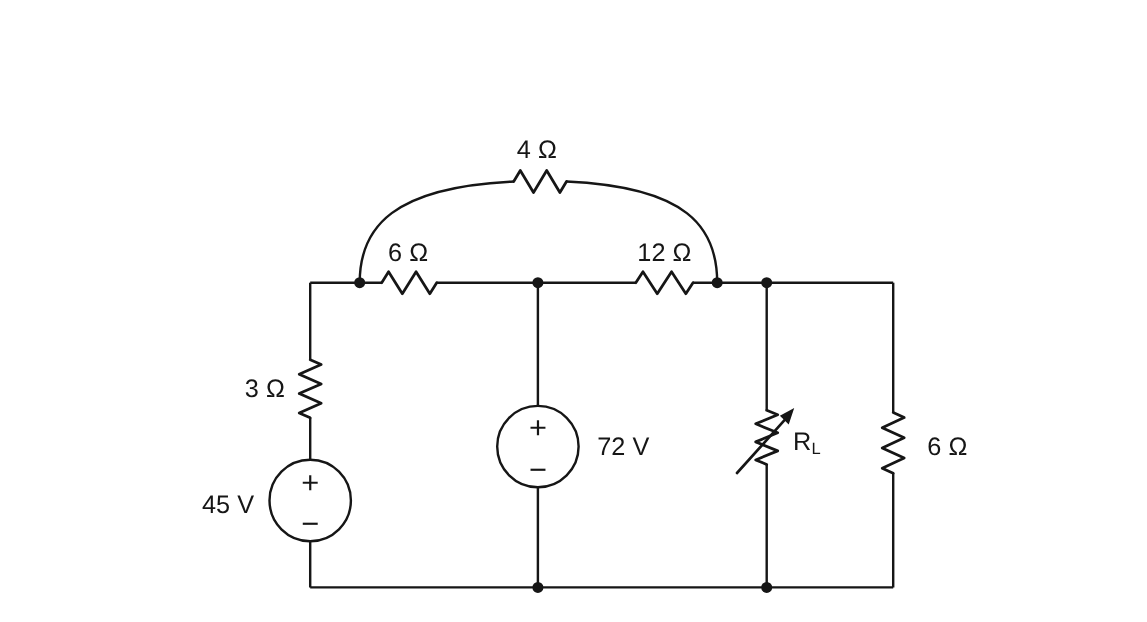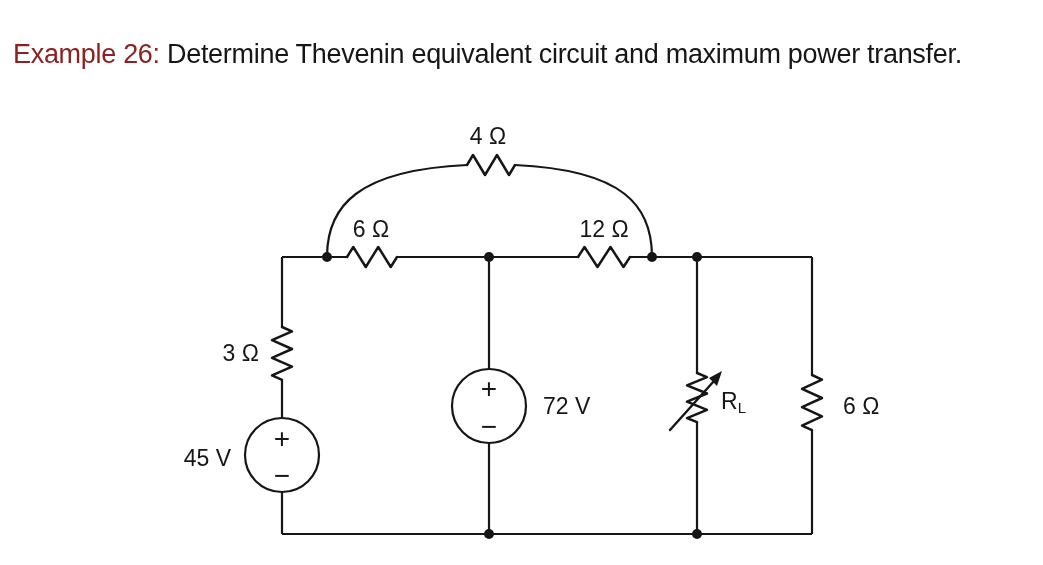--- a/index.html
+++ b/index.html
@@ -75,21 +75,20 @@
   .arrowhead {
     fill: #161616;
     stroke: none;
   }
 </style>
 </head>
 <body>
 
 <div id="page">
 
-  <h1 id="title"><span class="prefix">Example 26:</span><span class="rest"> Determine Thevenin equivalent circuit and maximum power transfer.</span></h1>
 
   <svg class="circuit" width="1043" height="565" viewBox="0 0 1043 565">
 
     <g>
       <path class="wire" d="M282,257 H347"></path>
       <path class="zigzag" d="M347,257 l6.25,-10 l12.5,20 l12.5,-20 l12.5,20 l6.25,-10"></path>
       <path class="wire" d="M397,257 H578"></path>
       <path class="zigzag" d="M578,257 l6.5,-10 l13,20 l13,-20 l13,20 l6.5,-10"></path>
       <path class="wire" d="M630,257 H812"></path>
     </g>

